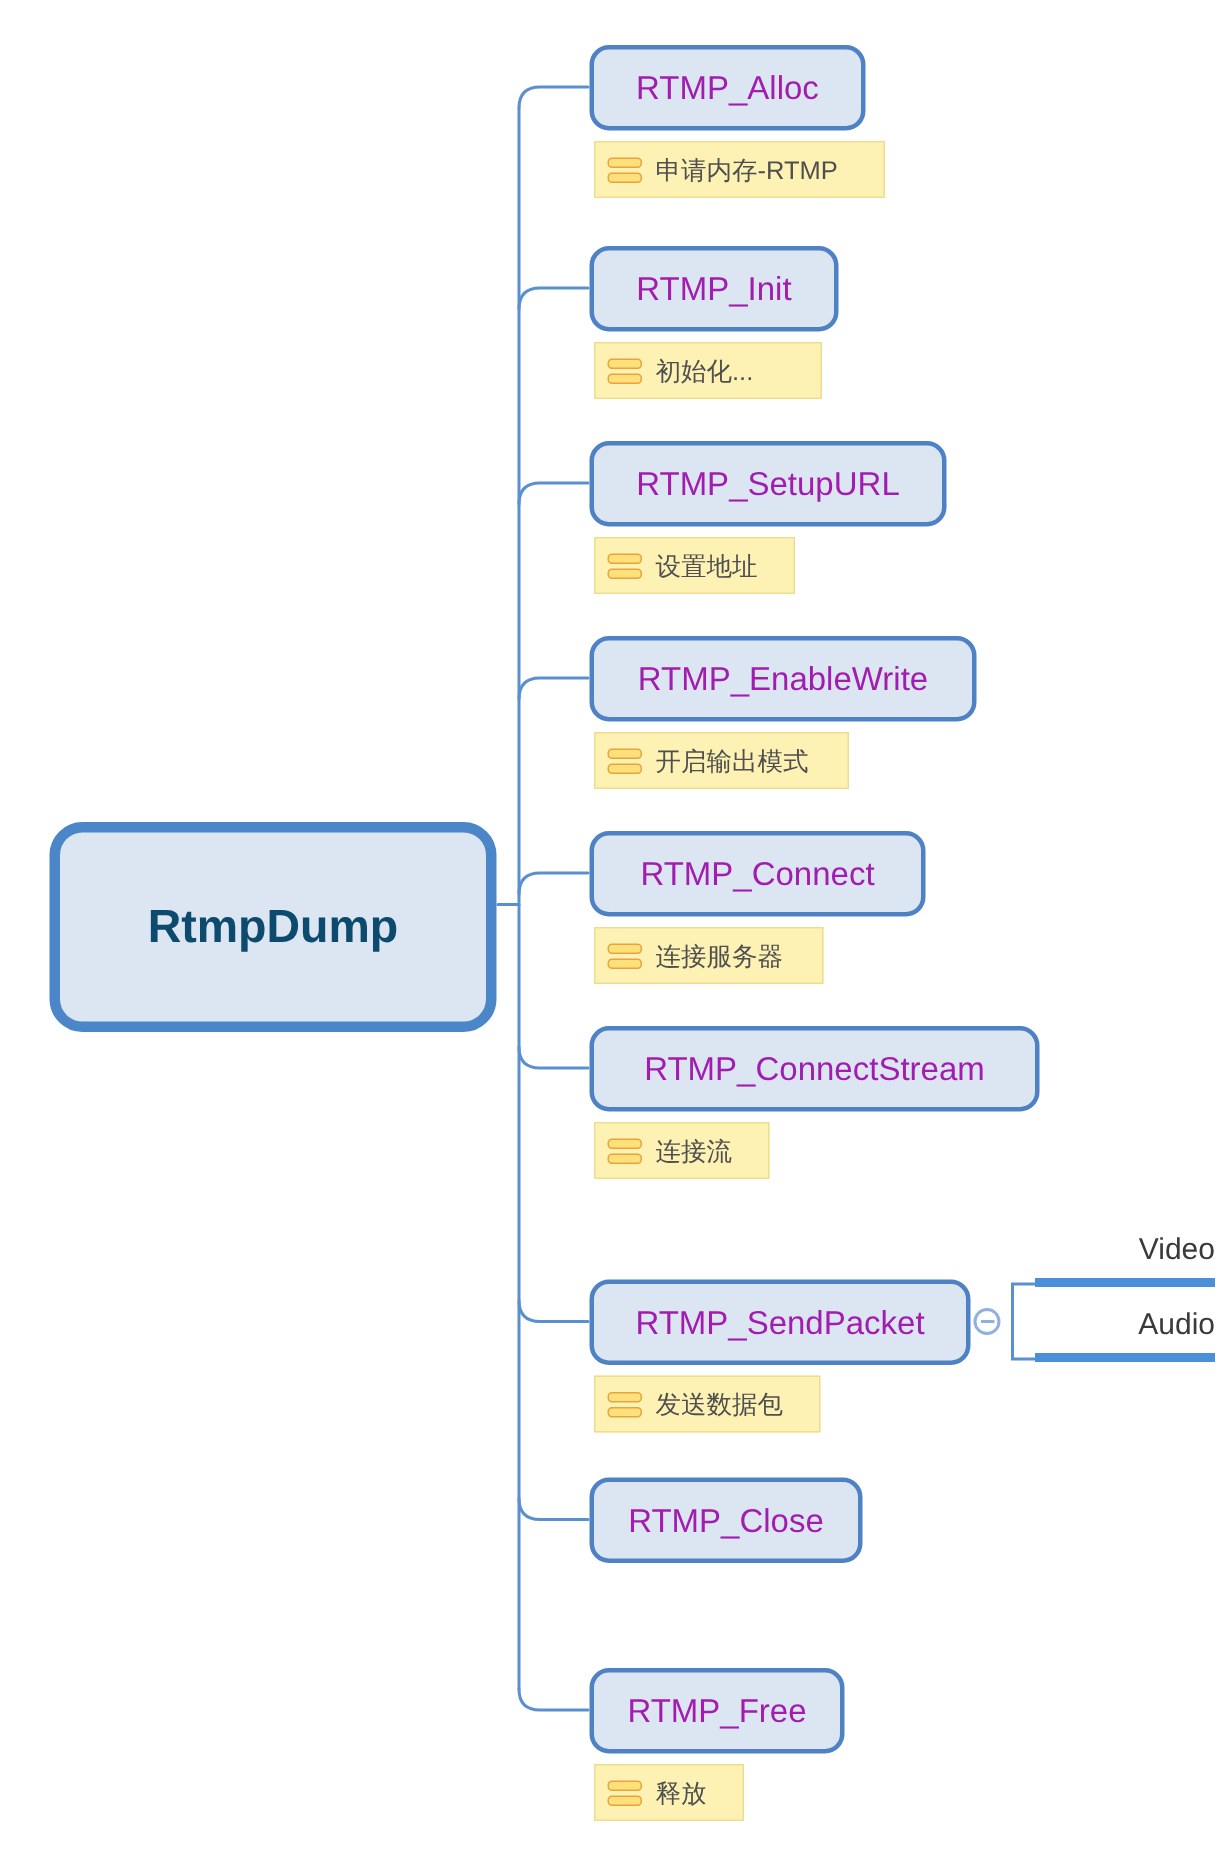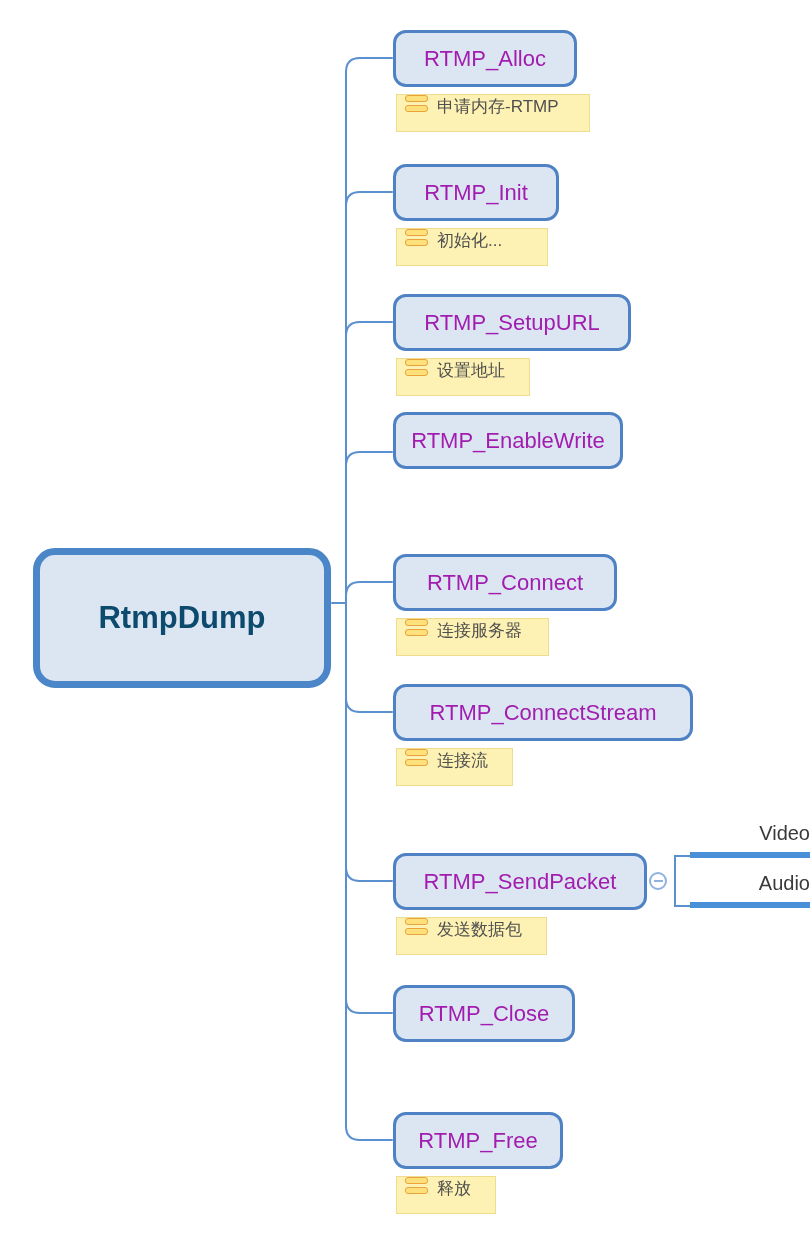--- a/index.html
+++ b/index.html
@@ -28,21 +28,21 @@
     background:#dce6f3;border:3px solid #4e82c4;border-radius:13px;
     display:flex;align-items:center;justify-content:center;
     font-size:22px;color:#a21caf;
     z-index:2;white-space:nowrap;
   }
 
   
   .note{
     position:absolute;height:38px;box-sizing:border-box;
     background:#fdf2b4;border:1px solid #eedd8e;
-    display:flex;align-items:flex-start;gap:9px;padding:0 8px;
+    display:flex;align-items:center;gap:9px;padding:0 8px;
     font-size:17px;color:#4f4f4f;
     z-index:2;white-space:nowrap;overflow:hidden;
   }
   .note-icon{display:flex;flex-direction:column;gap:3px;flex:0 0 auto;}
   .note-icon i{
     display:block;width:21px;height:5px;
     background:#ffe07a;border:1.6px solid #e8a33c;border-radius:3px;
   }
 
   
@@ -96,21 +96,21 @@
 
   <div class="topic" style="left:393px;top:30px;width:184px">
     <span>RTMP_Alloc</span>
   </div>
   <div class="topic" style="left:393px;top:164px;width:166px">
     <span>RTMP_Init</span>
   </div>
   <div class="topic" style="left:393px;top:294px;width:238px">
     <span>RTMP_SetupURL</span>
   </div>
-  <div class="topic" style="left:393px;top:412px;width:230px">
+  <div class="topic" style="left:393px;top:424px;width:258px">
     <span>RTMP_EnableWrite</span>
   </div>
   <div class="topic" style="left:393px;top:554px;width:224px">
     <span>RTMP_Connect</span>
   </div>
   <div class="topic" style="left:393px;top:684px;width:300px">
     <span>RTMP_ConnectStream</span>
   </div>
   <div class="topic" style="left:393px;top:853px;width:254px">
     <span>RTMP_SendPacket</span>
@@ -135,20 +135,27 @@
         <i></i>
       </span>
     <span>初始化...</span>
   </div>
   <div class="note" style="left:396px;top:358px;width:134px">
     <span class="note-icon">
         <i></i>
         <i></i>
       </span>
     <span>设置地址</span>
+  </div>
+  <div class="note" style="left:396px;top:488px;width:170px">
+    <span class="note-icon">
+        <i></i>
+        <i></i>
+      </span>
+    <span>开启输出模式</span>
   </div>
   <div class="note" style="left:396px;top:618px;width:153px">
     <span class="note-icon">
         <i></i>
         <i></i>
       </span>
     <span>连接服务器</span>
   </div>
   <div class="note" style="left:396px;top:748px;width:117px">
     <span class="note-icon">

